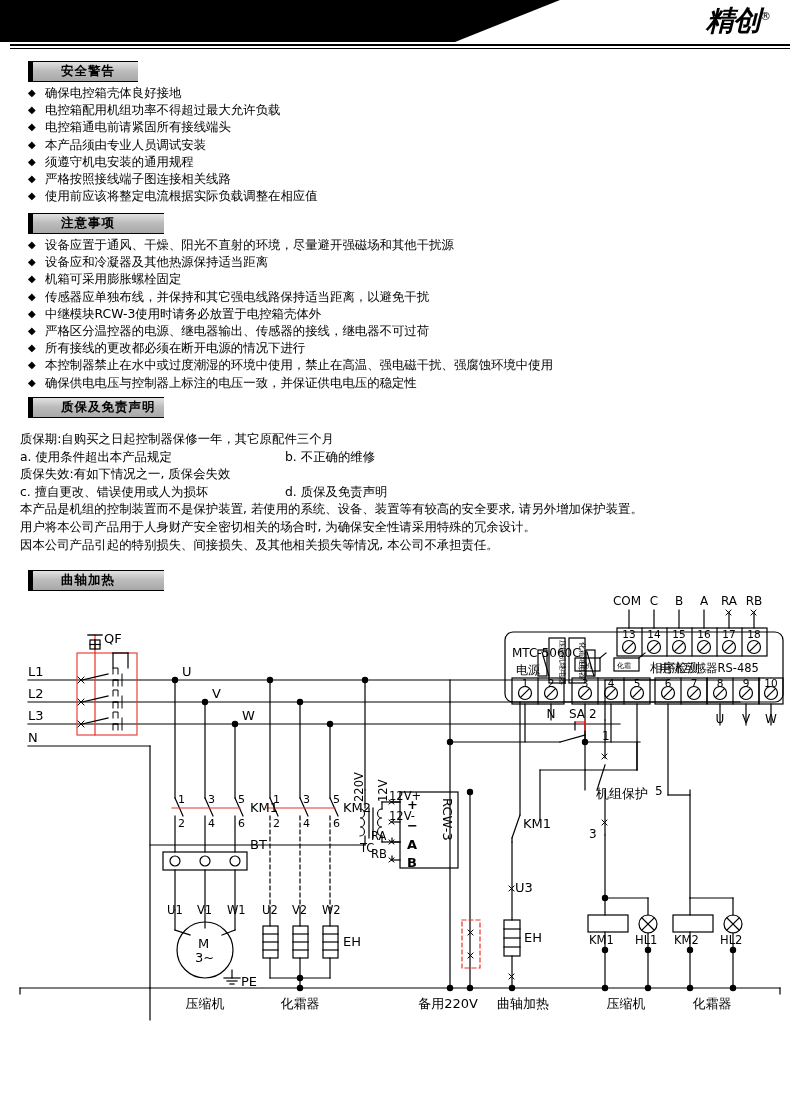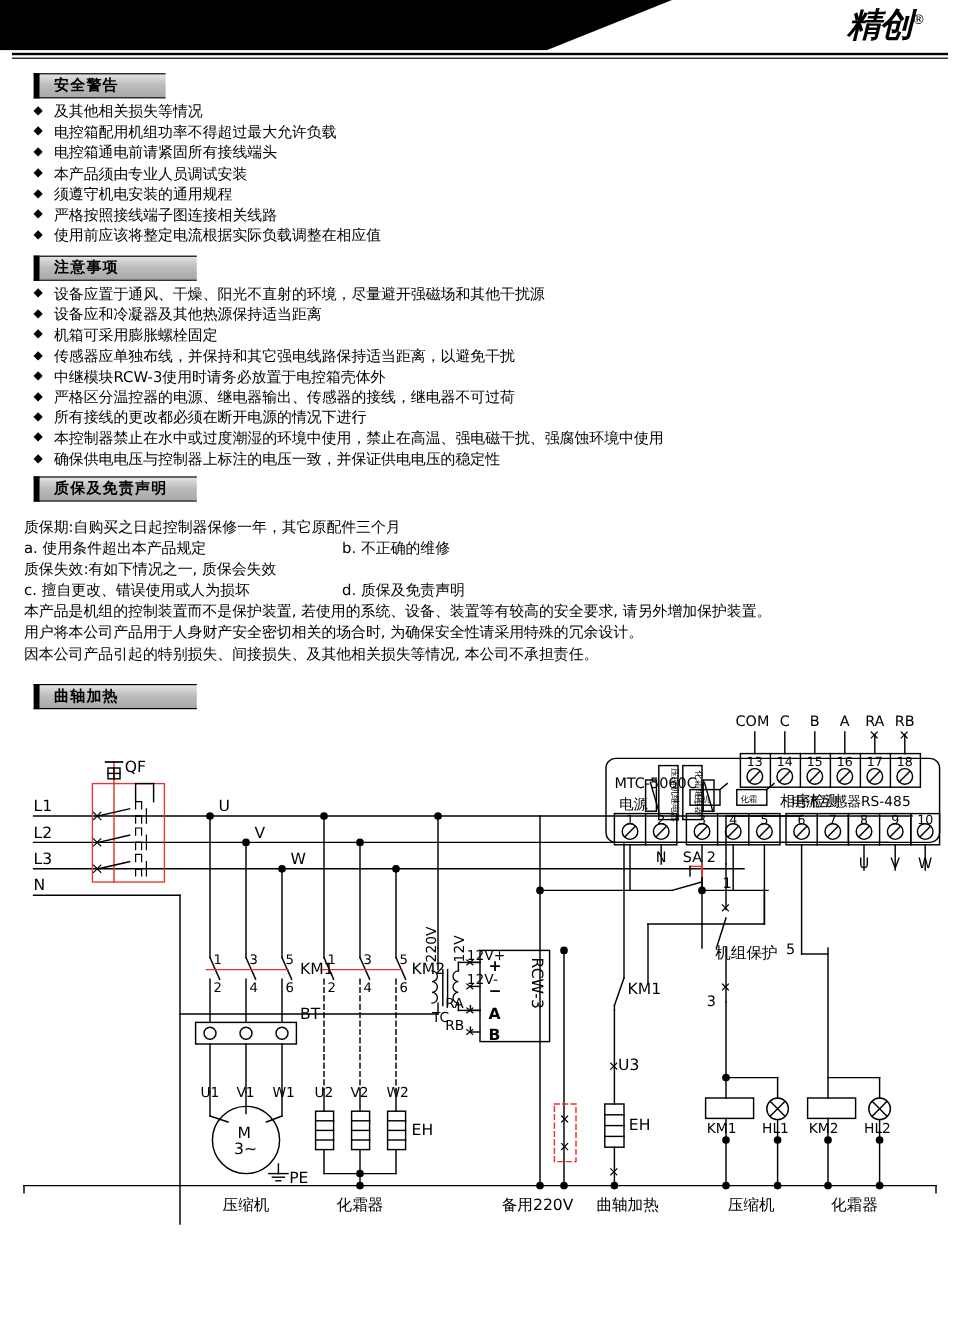--- a/index.html
+++ b/index.html
@@ -46,21 +46,21 @@
     position: absolute;
     height: 21px;
     background: linear-gradient(to bottom, #e3e3e3 0%, #bdbdbd 45%, #a8a8a8 100%);
     border-left: 5px solid #000;
     border-top: 1px solid #000;
     border-bottom: 1px solid #000;
     box-sizing: border-box;
     display: flex; align-items: center;
   }
   .sec-head span {
-    font-size: 12.5px; font-weight: bold; padding-left: 12px; letter-spacing: 1px;
+    font-size: 12.5px; font-weight: bold; padding-left: 28px; letter-spacing: 1px;
   }
 
   
   .bullets { position: absolute; }
   .bullet-row {
     display: flex; align-items: flex-start;
     height: 17.2px; line-height: 17.2px;
     font-size: 12.4px;
     white-space: nowrap;
   }
@@ -90,21 +90,21 @@
 </div>
 <div class="rule r1"></div>
 <div class="rule r2"></div>
 
 <div class="sec-head" style="left:28px; top:61px; width:110px;">
   <span>安全警告</span>
 </div>
 <div class="bullets" style="left:28px; top:84px;">
   <div class="bullet-row">
       <span class="dia">◆</span>
-      <span class="txt">及其他相关损失等情况</span>
+      <span class="txt">确保电控箱壳体良好接地</span>
     </div>
   <div class="bullet-row">
       <span class="dia">◆</span>
       <span class="txt">电控箱配用机组功率不得超过最大允许负载</span>
     </div>
   <div class="bullet-row">
       <span class="dia">◆</span>
       <span class="txt">电控箱通电前请紧固所有接线端头</span>
     </div>
   <div class="bullet-row">

